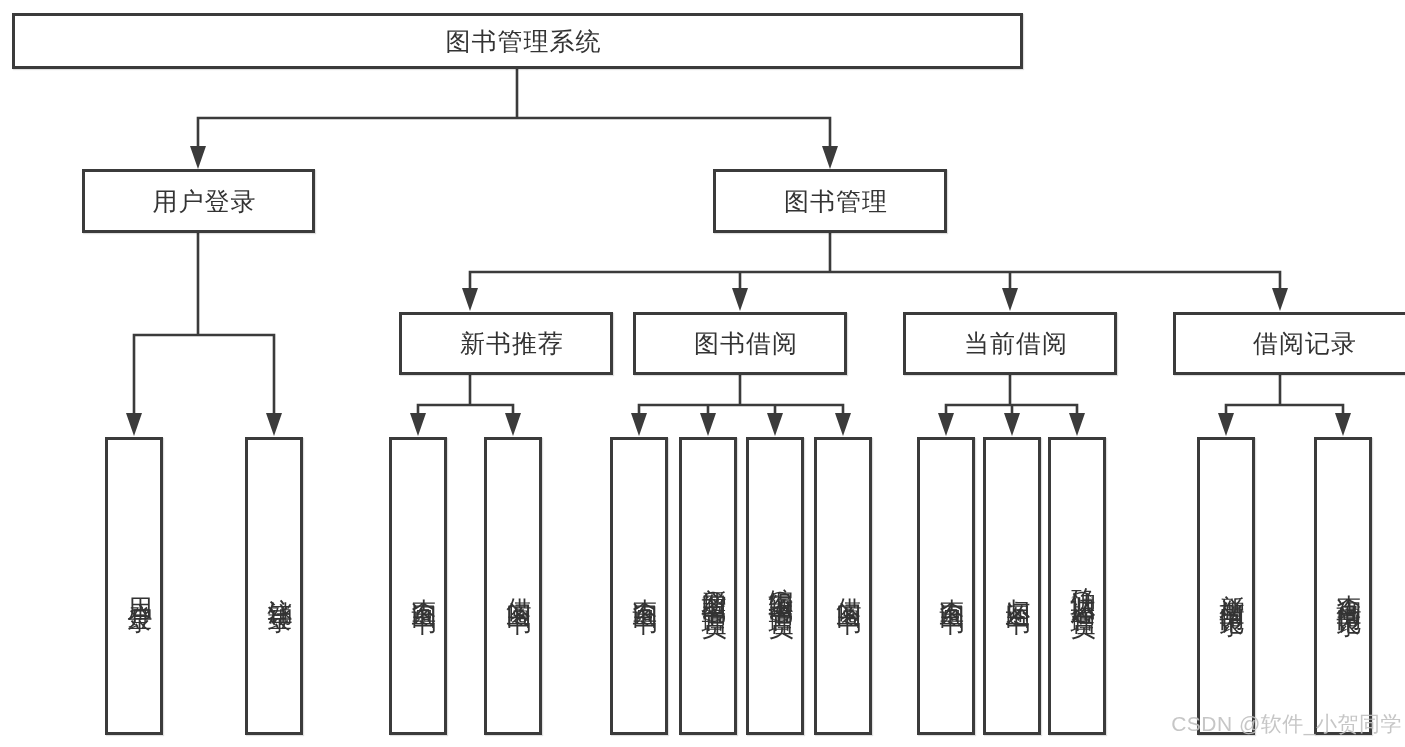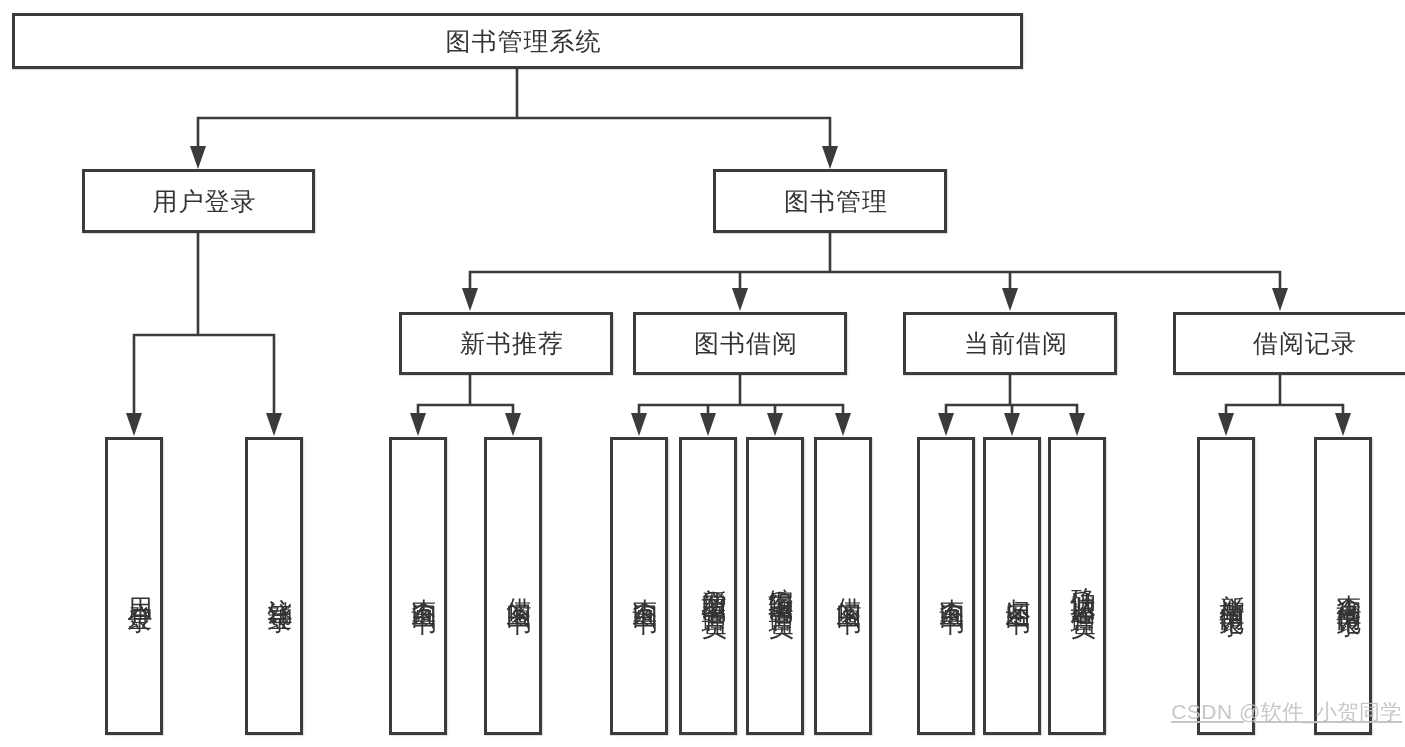--- a/index.html
+++ b/index.html
@@ -30,26 +30,25 @@
     font-size:25px;
   }
   .vbox span {
     writing-mode:vertical-rl;
     text-orientation:mixed;
     letter-spacing:4px;
     line-height:1;
   }
   .watermark {
     position:absolute;
-    right:3px; bottom:21px;
+    right:3px; bottom:9px;
     font-size:21px;
     color:rgba(193,193,193,0.92);
     letter-spacing:0.5px;
     white-space:nowrap;
-    text-decoration:underline;
   }
 </style>
 </head>
 <body>
 
 <div id="canvas">
 
   <svg id="connectors" viewBox="0 0 1405 747" xmlns="http://www.w3.org/2000/svg">
     <g stroke="#3b3b3b" stroke-width="2.6" fill="none" stroke-linecap="square">
 

